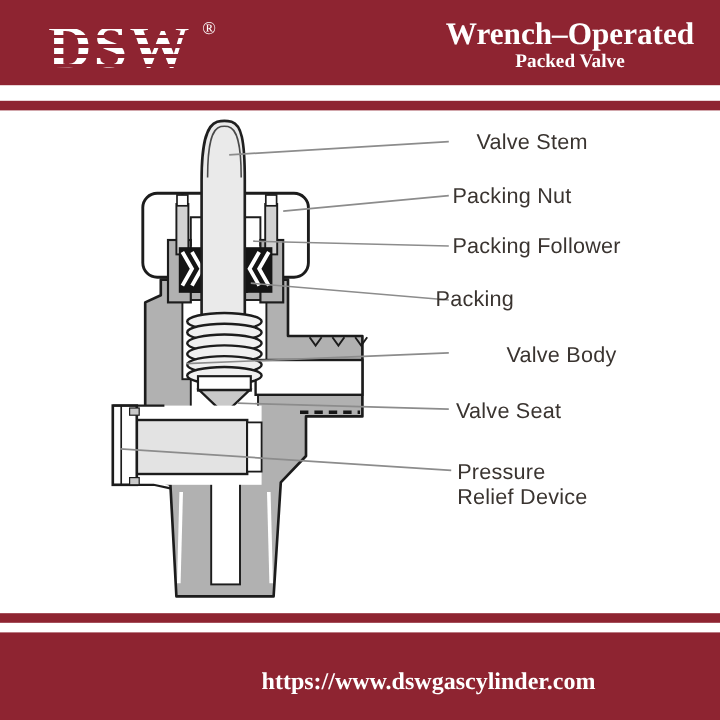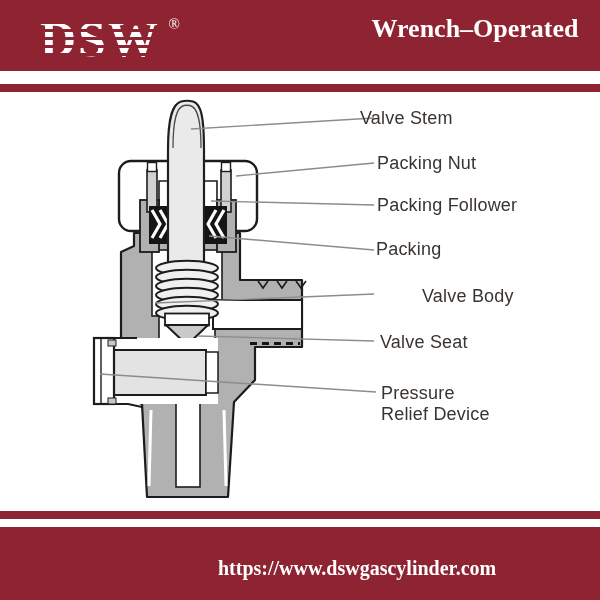--- a/index.html
+++ b/index.html
@@ -25,24 +25,24 @@
 
   
   #header-title{left:368px;top:17px;width:214px;text-align:center;color:#ffffff;
                 font-family:"Liberation Serif",serif;font-weight:bold;}
   #title-line1{font-size:26px;line-height:24px;display:block;}
   #title-line2{font-size:16px;line-height:19px;display:block;margin-top:1px;}
 
   
   .part-label{position:absolute;font-size:18px;line-height:19px;color:#3a3430;
               letter-spacing:.2px;white-space:nowrap;}
-  #label-valve-stem{left:360px;top:109px;}
+  #label-valve-stem{left:397px;top:109px;}
   #label-packing-nut{left:377px;top:154px;}
   #label-packing-follower{left:377px;top:196px;}
-  #label-packing{left:376px;top:240px;text-align:right;}
+  #label-packing{left:363px;top:240px;text-align:right;}
   #label-valve-body{left:380px;top:287px;margin-left:42px;}
   #label-valve-seat{left:380px;top:333px;}
   #label-pressure-relief-device{left:381px;top:383px;width:125px;white-space:normal;line-height:21px;}
 
   
   #footer-url{left:218px;top:556px;color:#ffffff;font-family:"Liberation Serif",serif;
               font-weight:bold;font-size:20px;line-height:24px;}
 
   #valve-svg{left:0;top:0;width:600px;height:600px;}
 </style>
@@ -52,20 +52,21 @@
 <div id="page">
 
   <div id="header-banner" class="abs red">
     <div id="logo-wrap" class="abs">
       <span id="logo-text">DSW</span>
       <span id="logo-stripes"></span>
       <span id="logo-reg">®</span>
     </div>
     <div id="header-title" class="abs">
       <span id="title-line1">Wrench–Operated</span>
+      <span id="title-line2">Packed Valve</span>
     </div>
   </div>
 
   <div id="top-divider" class="abs red"></div>
   <div id="bottom-divider" class="abs red"></div>
 
   <svg id="valve-svg" class="abs" viewBox="0 0 600 600">
 
     <path d="M121,252 L134,246 L134,233 L158,233 L158,243 L206,243 L206,233 L240,233 L240,280 L302,280 L302,347 L255,347 L255,380 L234,402 L228,497 L147,497 L142,404 L121,396 Z" fill="#b1b1b1" stroke="#1c1c1c" stroke-width="2.2" stroke-linejoin="round"></path>
 

